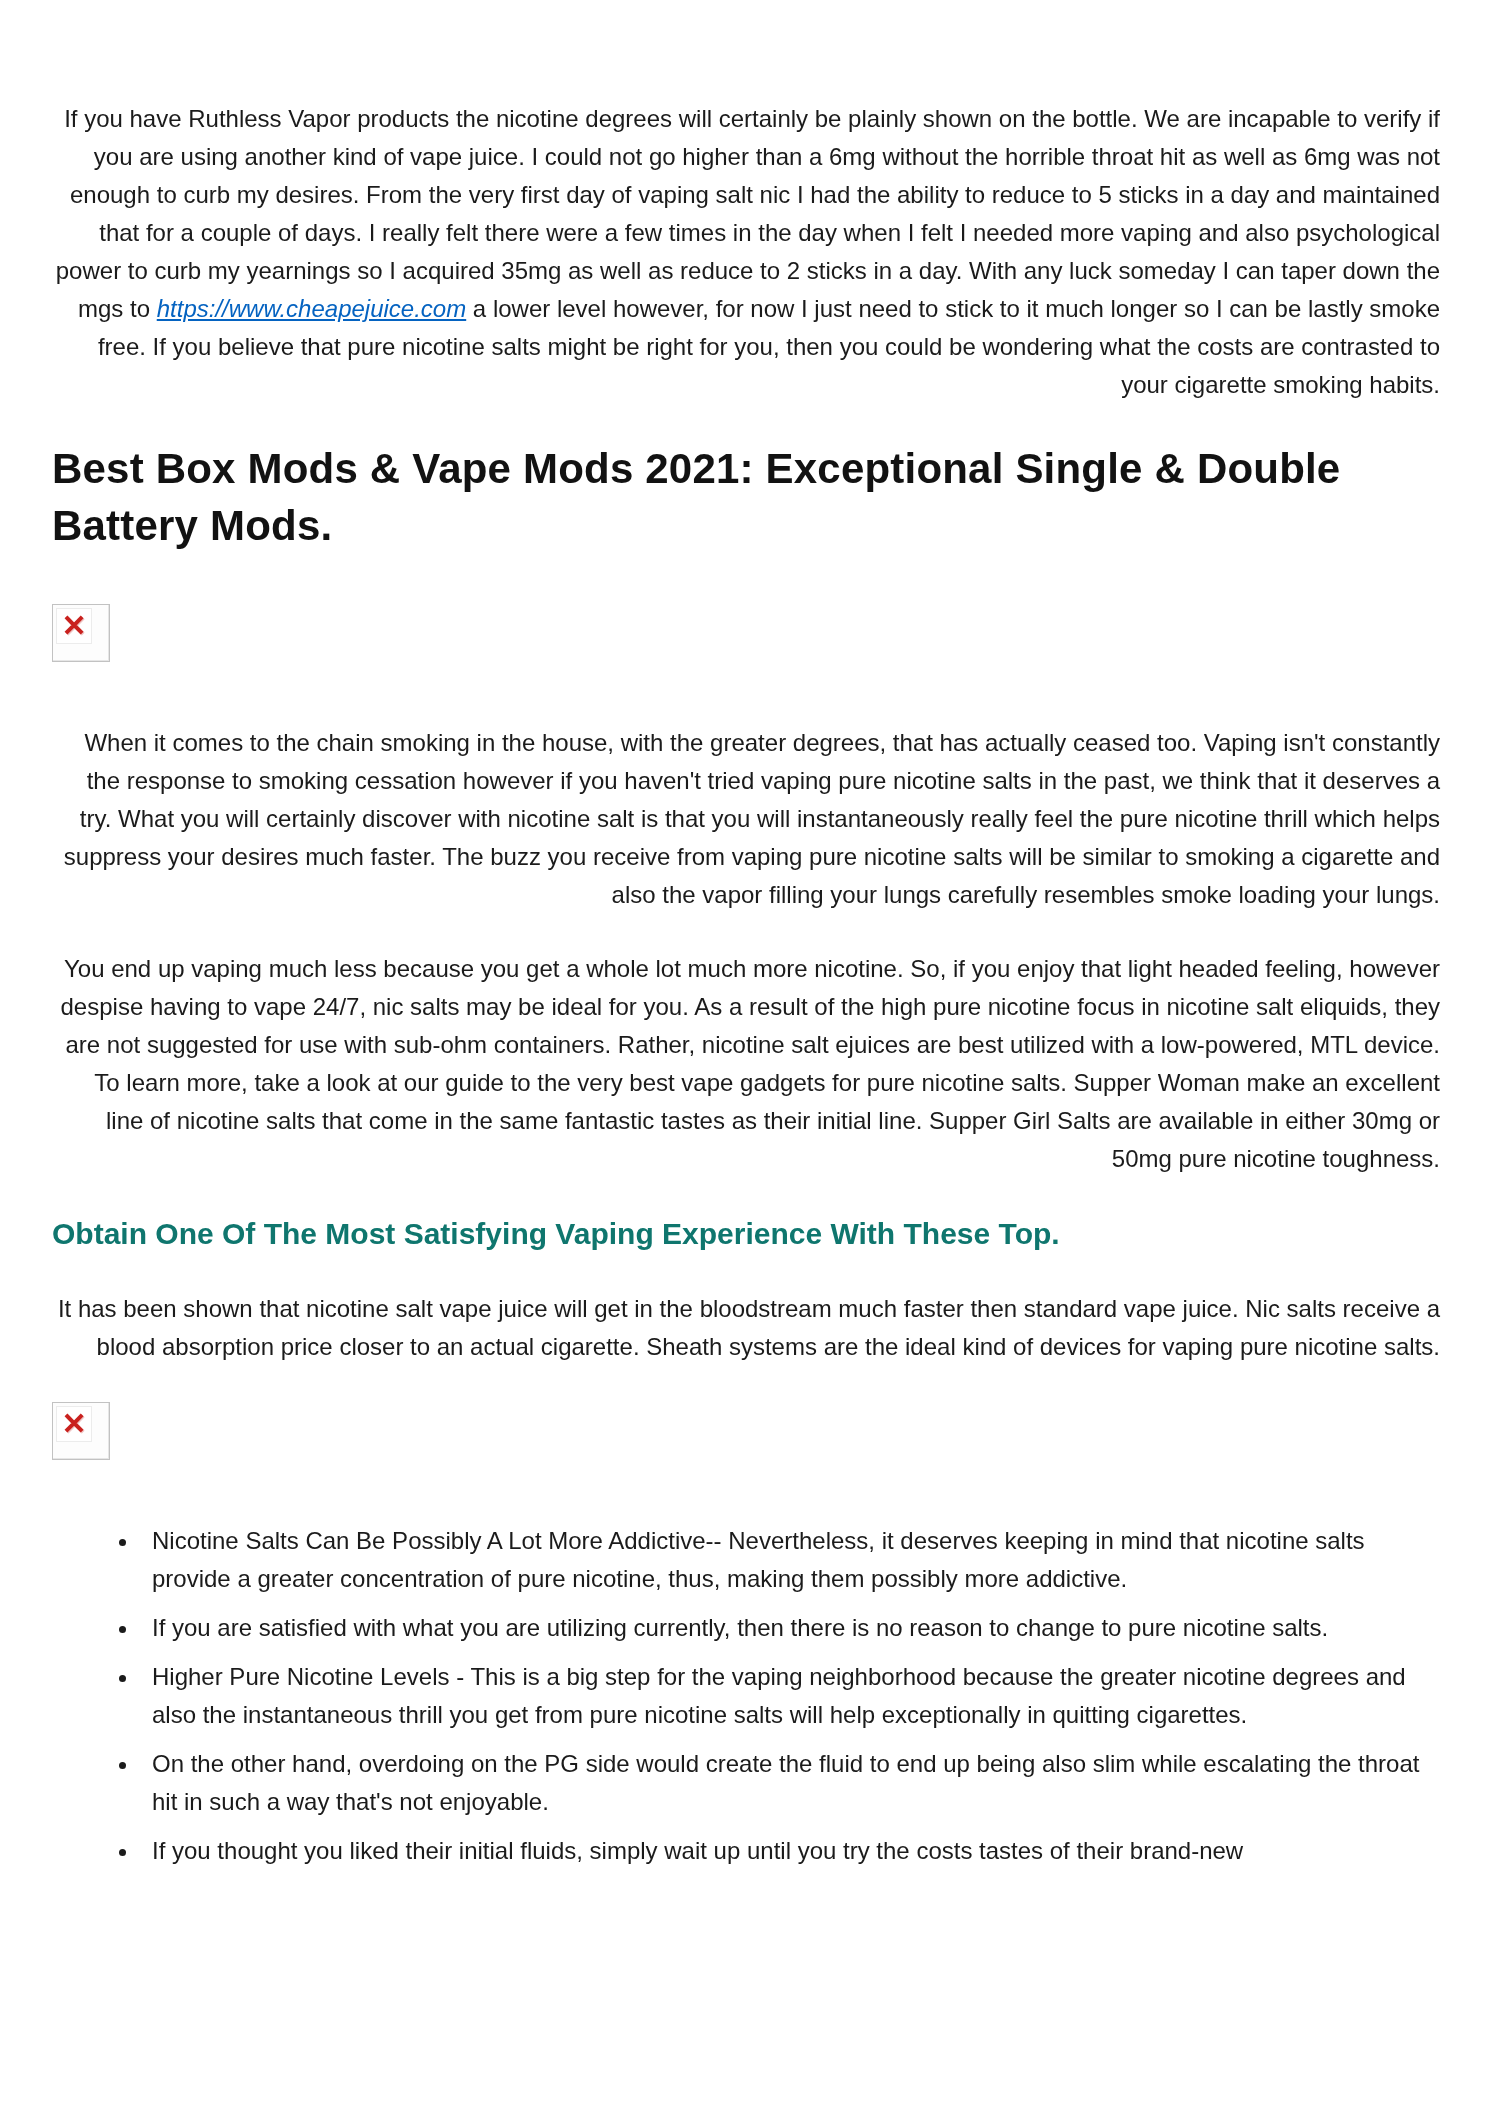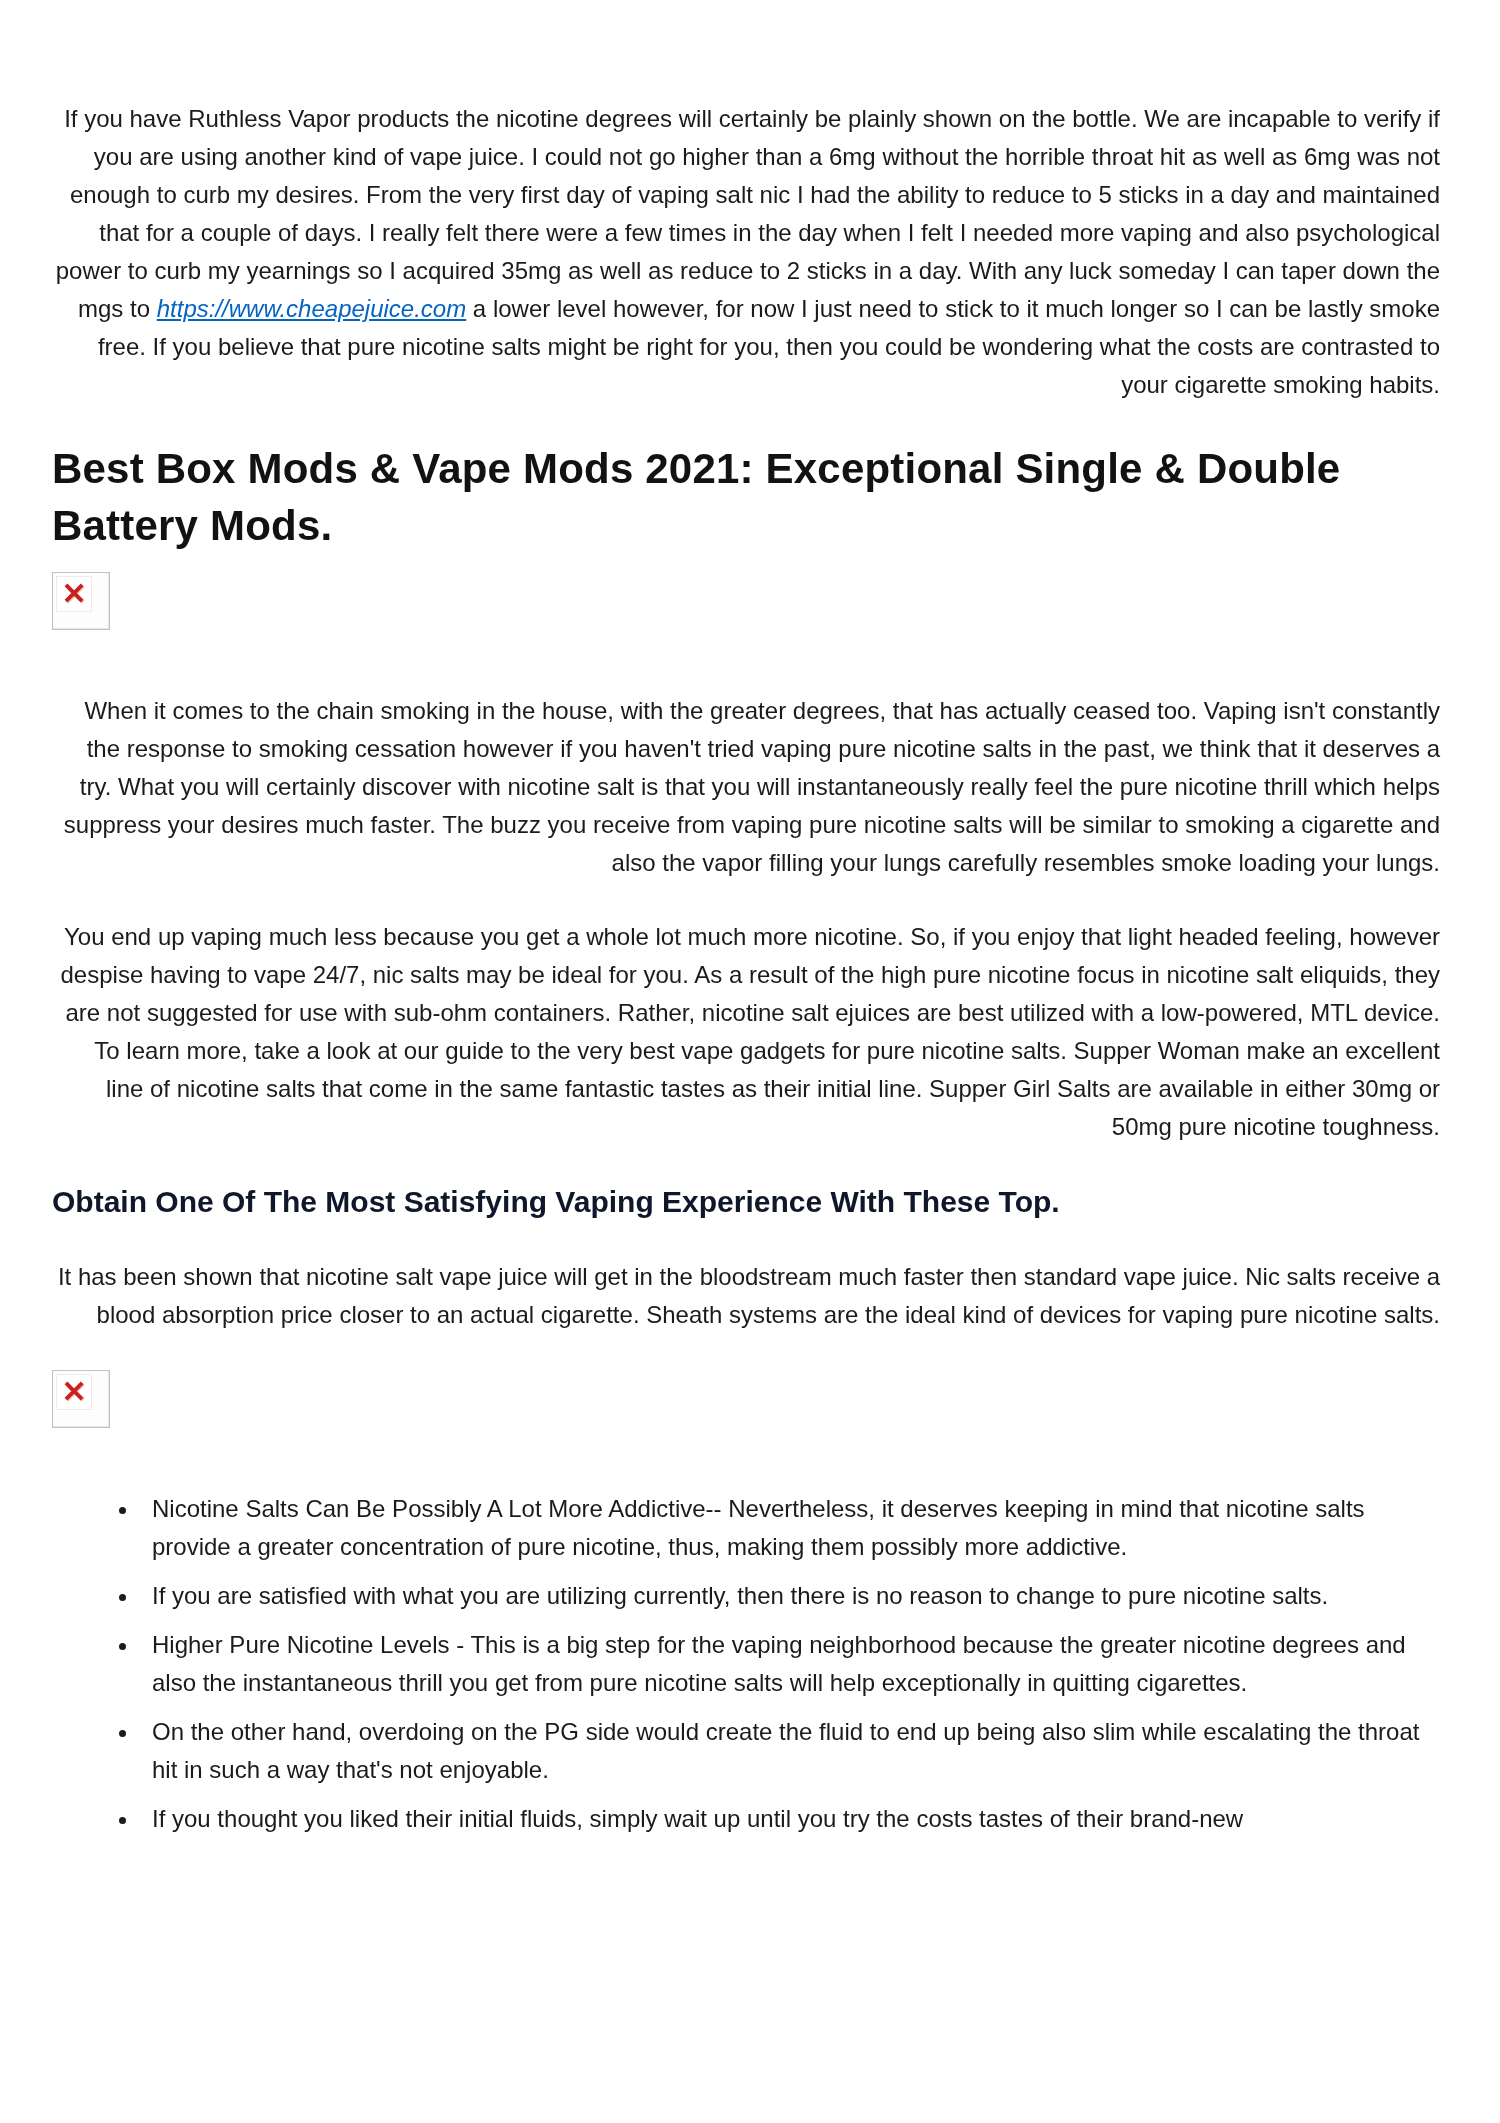--- a/index.html
+++ b/index.html
@@ -22,28 +22,28 @@
     color: #0563c1;
     font-style: italic;
     text-decoration: underline;
     cursor: pointer;
   }
   h1.doc-h1 {
     font-size: 42px;
     line-height: 57px;
     font-weight: 700;
     color: #121212;
-    margin: 6px 0 18px 0;
+    margin: 6px 0 50px 0;
     letter-spacing: 0.2px;
   }
   h2.doc-h2 {
     font-size: 30px;
     line-height: 40px;
     font-weight: 700;
-    color: #0f172a;
+    color: #0f766e;
     margin: 10px 0 36px 0;
   }
   .broken-img {
     width: 58px;
     height: 58px;
     border: 1px solid #c2c2c2;
     background: #fdfdfd;
     position: relative;
     margin: 8px 0 62px 0;
     box-shadow: inset -1px -1px 0 #e6e6e6;

